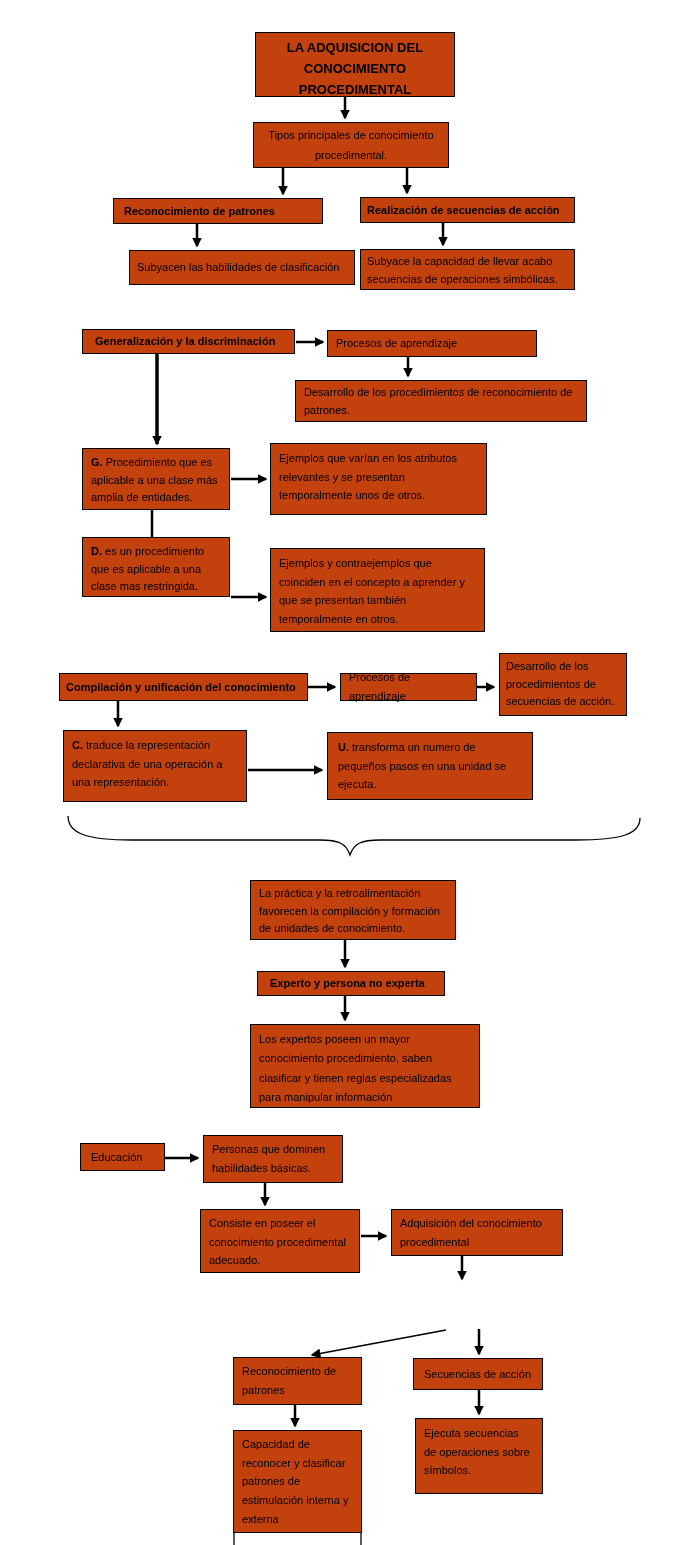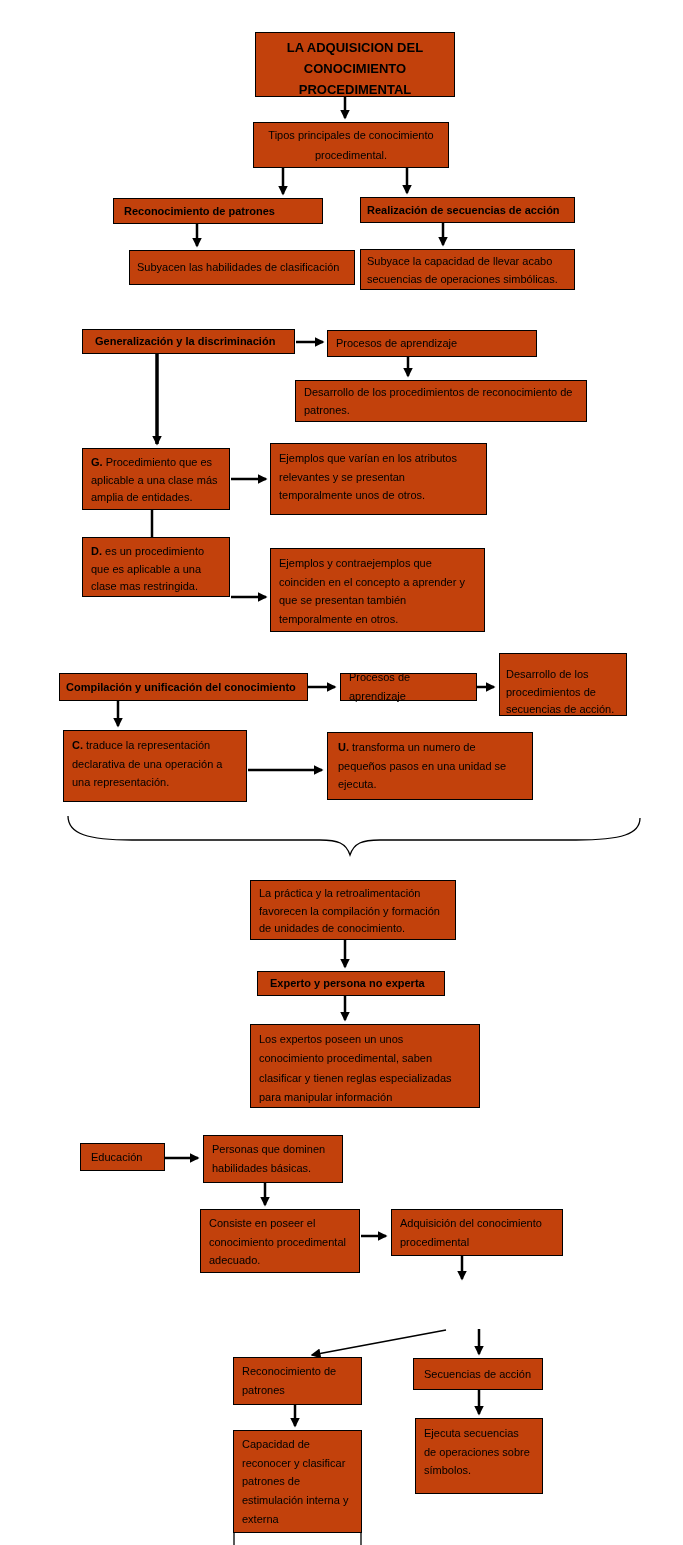--- a/index.html
+++ b/index.html
@@ -127,42 +127,42 @@
   </div>
 
   <div class="node bold vcenter" style="left:59px;top:673px;width:249px;height:28px;padding:0 6px;">
     <span>Compilación y unificación del conocimiento</span>
   </div>
 
   <div class="node vcenter" style="left:340px;top:673px;width:137px;height:28px;padding:0 8px;">
     <span>Procesos de aprendizaje</span>
   </div>
 
-  <div class="node lh16" style="left:499px;top:653px;width:128px;height:63px;padding:12px 6px;">
+  <div class="node lh16" style="left:499px;top:653px;width:128px;height:63px;padding:4px 6px;">
     <span>Desarrollo de los procedimientos de secuencias de acción.</span>
   </div>
 
   <div class="node" style="left:63px;top:730px;width:184px;height:72px;">
     <span class="prefix">C.</span><span> traduce la representación declarativa de una operación a una representación.</span>
   </div>
 
   <div class="node" style="left:327px;top:732px;width:206px;height:68px;padding:5px 10px;">
     <span class="prefix">U.</span><span> transforma un numero de pequeños pasos en una unidad se ejecuta.</span>
   </div>
 
   <div class="node lh16" style="left:250px;top:880px;width:206px;height:60px;padding:4px 8px;">
     <span>La práctica y la retroalimentación favorecen la compilación y formación de unidades de conocimiento.</span>
   </div>
 
   <div class="node bold vcenter" style="left:257px;top:971px;width:188px;height:25px;padding:0 12px;">
     <span>Experto y persona no experta</span>
   </div>
 
   <div class="node" style="left:250px;top:1024px;width:230px;height:84px;line-height:1.75;">
-    <span>Los expertos poseen un unos conocimiento procedimental, saben clasificar y tienen reglas especializadas para manipular información</span>
+    <span>Los expertos poseen un mayor conocimiento procedimiento, saben clasificar y tienen reglas especializadas para manipular información</span>
   </div>
 
   <div class="node vcenter" style="left:80px;top:1143px;width:85px;height:28px;padding:0 10px;">
     <span>Educación</span>
   </div>
 
   <div class="node" style="left:203px;top:1135px;width:140px;height:48px;padding:4px 8px;">
     <span>Personas que dominen habilidades básicas.</span>
   </div>
 

